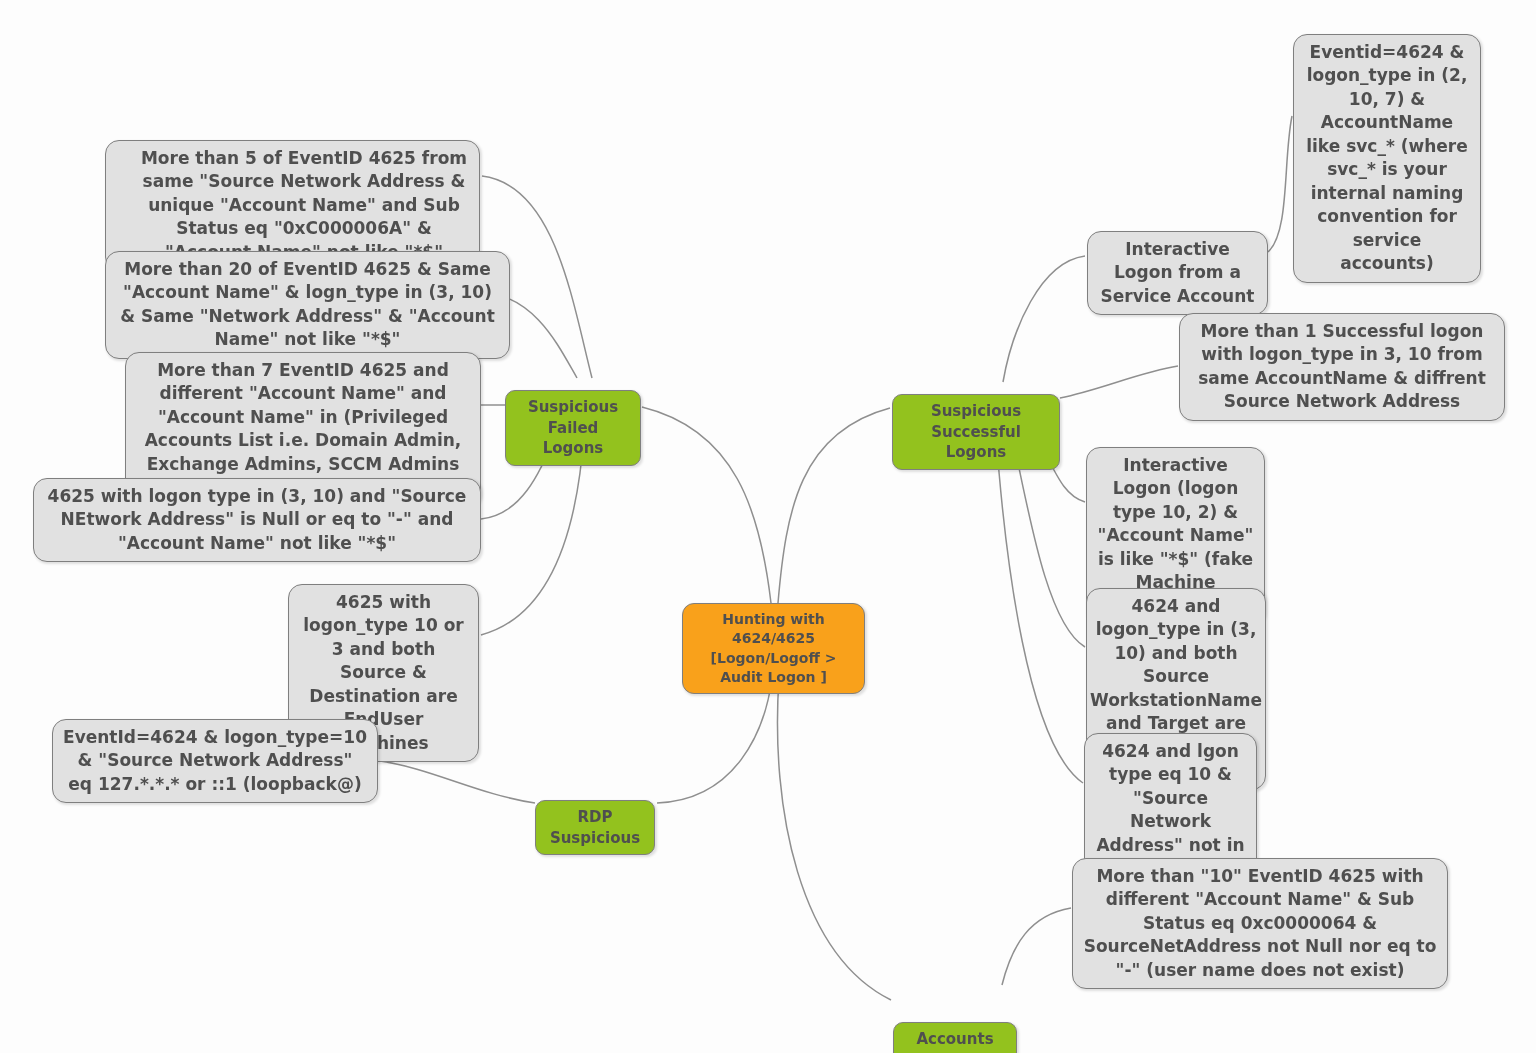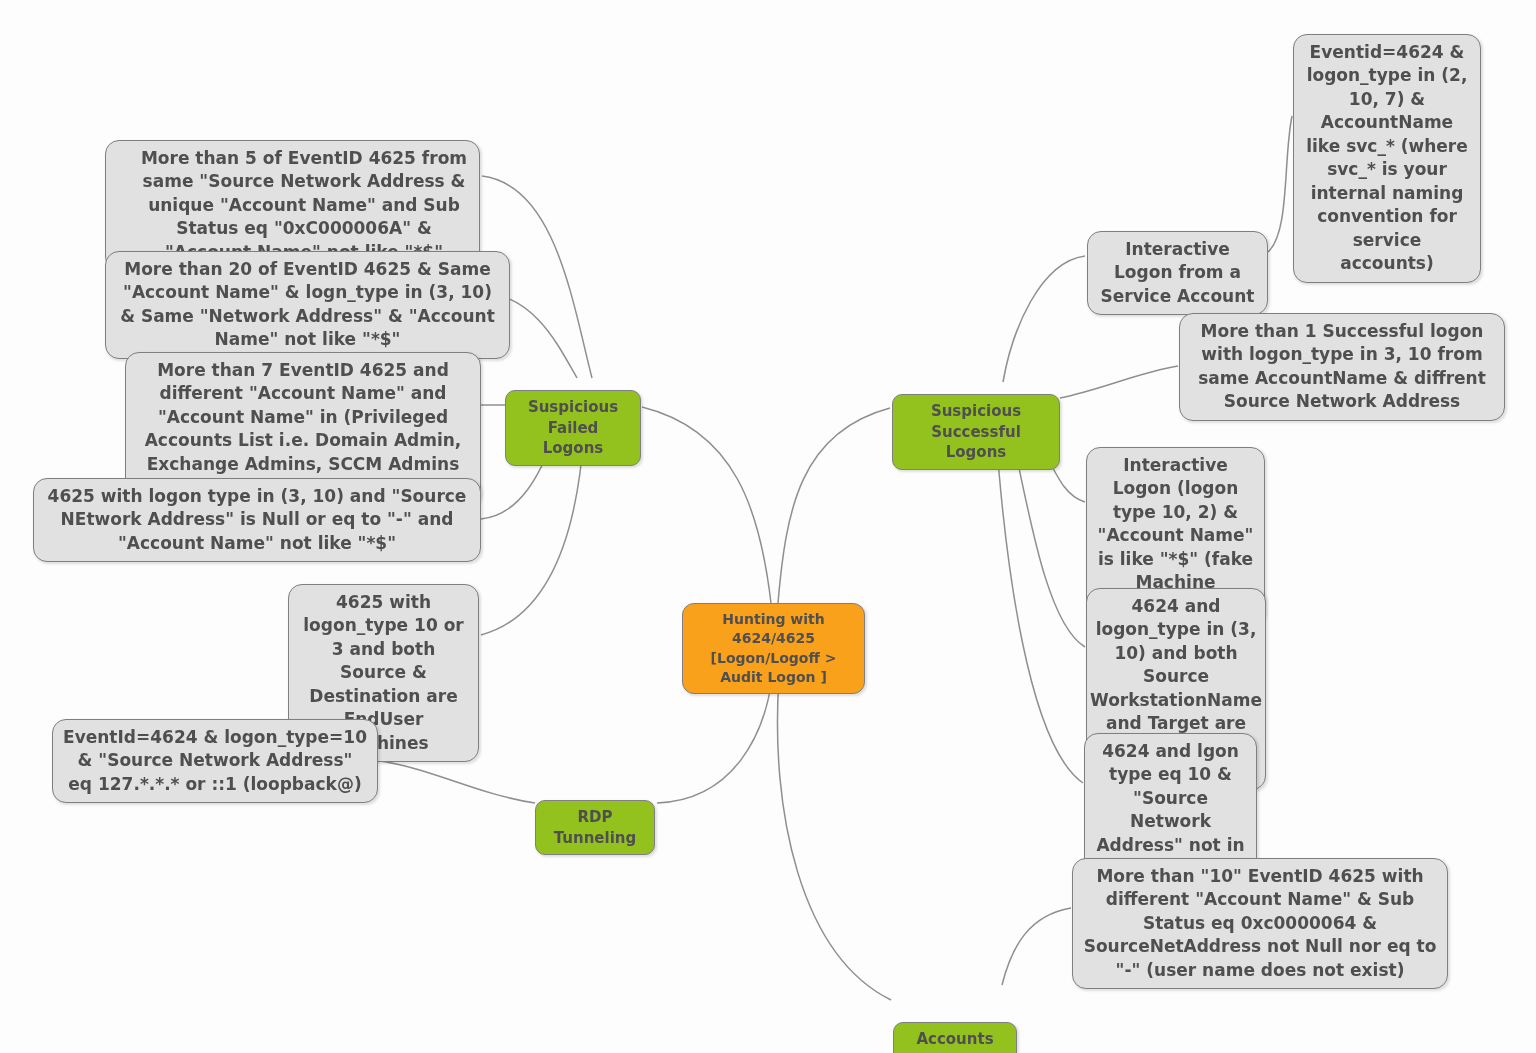--- a/index.html
+++ b/index.html
@@ -77,21 +77,21 @@
       <path d="M1060,398 C1100,390 1140,372 1178,366" class="edge"></path>
       <path d="M1035,434 C1055,470 1062,495 1085,502" class="edge"></path>
       <path d="M1012,434 C1030,520 1048,625 1085,647" class="edge"></path>
       <path d="M996,434 C1005,560 1028,745 1083,783" class="edge"></path>
       <path d="M1002,985 C1012,945 1030,915 1071,908" class="edge"></path>
     </svg>
   <div id="nodes">
       <div class="node root" style="left: 682px; top: 603px; width: 183px; min-height: 75px;">Hunting with 4624/4625 [Logon/Logoff &gt; Audit Logon ]</div>
       <div class="node branch" style="left: 505px; top: 378px; width: 136px; min-height: 55px;">Suspicious Failed Logons</div>
       <div class="node branch" style="left: 892px; top: 382px; width: 168px; min-height: 52px;">Suspicious Successful Logons</div>
-      <div class="node branch" style="left: 535px; top: 788px; width: 120px; min-height: 31px;">RDP Tunneling</div>
+      <div class="node branch" style="left: 535px; top: 788px; width: 120px; min-height: 31px;">RDP Suspicious</div>
       <div class="node branch" style="left: 893px; top: 1010px; width: 124px; min-height: 32px;">Accounts Discovery</div>
       <div class="node leaf" style="left: 105px; top: 140px; width: 375px; min-height: 100px; padding-left: 33px;">More than 5 of EventID 4625 from same "Source Network Address &amp; unique "Account Name" and Sub Status eq "0xC000006A" &amp; "Account Name" not like "*$"</div>
       <div class="node leaf" style="left: 105px; top: 251px; width: 405px; min-height: 80px;">More than 20 of EventID 4625 &amp; Same "Account Name" &amp; logn_type in (3, 10) &amp; Same "Network Address" &amp; "Account Name" not like "*$"</div>
       <div class="node leaf" style="left: 125px; top: 352px; width: 356px; min-height: 106px;">More than 7 EventID 4625 and different "Account Name" and "Account Name" in (Privileged Accounts List i.e. Domain Admin, Exchange Admins, SCCM Admins etc.)</div>
       <div class="node leaf" style="left: 33px; top: 478px; width: 448px; min-height: 84px;">4625 with logon type in (3, 10) and "Source NEtwork Address" is Null or eq to "-" and "Account Name" not like "*$"</div>
       <div class="node leaf" style="left: 288px; top: 584px; width: 191px; min-height: 104px;">4625 with logon_type 10 or 3 and both Source &amp; Destination are EndUser Machines</div>
       <div class="node leaf" style="left: 52px; top: 719px; width: 326px; min-height: 84px;">EventId=4624 &amp; logon_type=10 &amp; "Source Network Address" eq 127.*.*.* or ::1 (loopback@)</div>
       <div class="node leaf" style="left: 1087px; top: 231px; width: 181px; min-height: 48px;">Interactive Logon from a Service Account</div>
       <div class="node leaf" style="left: 1293px; top: 34px; width: 188px; min-height: 164px;">Eventid=4624 &amp; logon_type in (2, 10, 7) &amp; AccountName like svc_* (where svc_* is your internal naming convention for service accounts)</div>
       <div class="node leaf" style="left: 1179px; top: 313px; width: 326px; min-height: 100px;">More than 1 Successful logon with logon_type in 3, 10 from same AccountName &amp;  diffrent Source Network Address</div>

